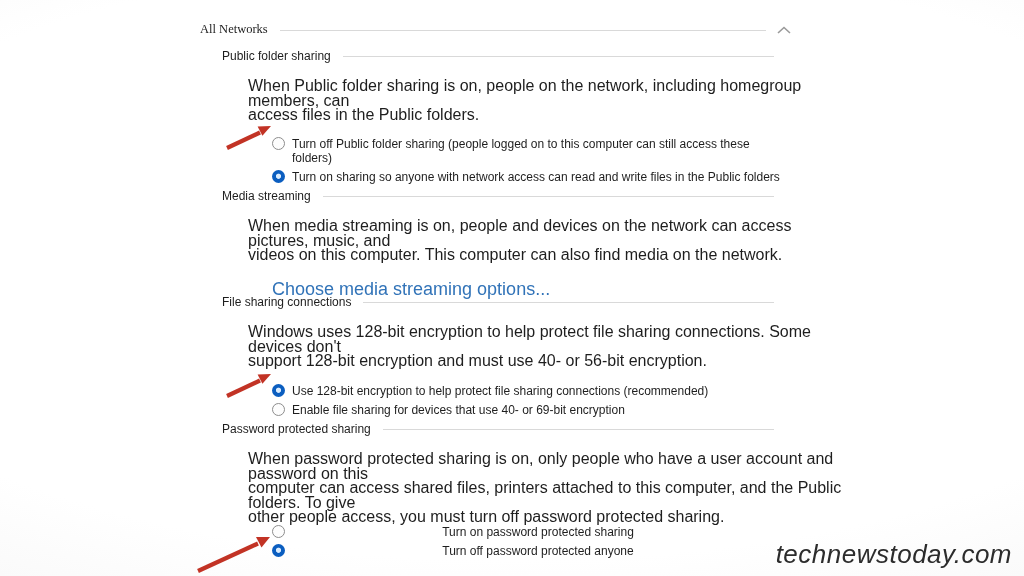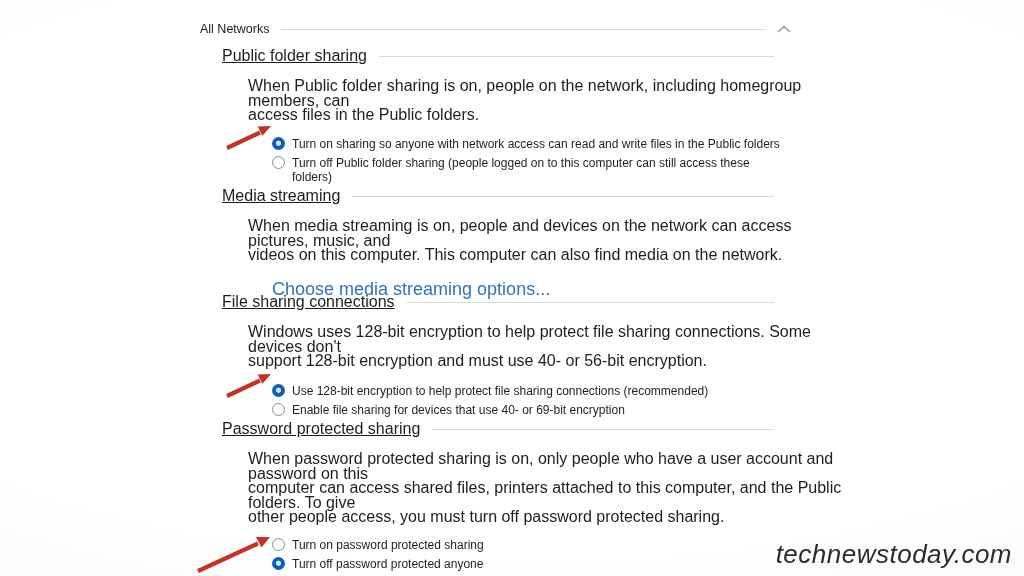--- a/index.html
+++ b/index.html
@@ -12,28 +12,28 @@
     position:relative;width:1024px;height:576px;overflow:hidden;
     background:
       radial-gradient(130% 95% at 50% 45%, #ffffff 55%, #f7f7f7 78%, #e9e9e9 100%);
     color:#1e1e1e;
   }
   
   .group-row{
     position:absolute;left:200px;top:22px;width:592px;
     display:flex;align-items:center;
   }
-  .group-title{font-size:12.5px;color:#1c1c1c;white-space:nowrap;}
+  .group-title{font-size:12.5px;color:#1c1c1c;white-space:nowrap;font-family:Liberation Serif, serif;}
   .rule{flex:1;height:1px;background:#d9d9d9;margin:1px 10px 0 12px;}
   .chevron{display:flex;align-items:center;flex:none;cursor:pointer;}
 
   
   .section{position:absolute;left:222px;width:562px;}
   .sec-head{display:flex;align-items:center;height:14px;}
-  .sec-title{font-size:16px;color:#1d1d1d;white-space:nowrap;text-decoration:underline;}
+  .sec-title{font-size:12px;color:#1d1d1d;white-space:nowrap;}
   .desc{
     margin:16px 0 0 26px;width:600px;
     font-size:16px;line-height:14.6px;color:#1e1e1e;
     white-space:pre-line;
   }
   .options{margin-left:50px;display:flex;flex-direction:column;gap:5px;}
   .opt{display:flex;align-items:flex-start;gap:7px;cursor:default;}
   .radio{
     flex:none;width:13px;height:13px;border-radius:50%;
     border:1px solid #8d8d8d;background:#fdfdfd;box-sizing:border-box;
@@ -48,21 +48,21 @@
     margin:16px 0 0 50px;display:inline-block;
     font-size:18px;color:#3173b8;cursor:pointer;
   }
   
   #sec-public{top:49px;}
   #sec-public .options{margin-top:14px;}
   #sec-media{top:189px;}
   #sec-files{top:295px;}
   #sec-files .options{margin-top:15px;}
   #sec-password{top:422px;}
-  #sec-password .options{margin-top:13px;}
+  #sec-password .options{text-align:center;}
 
   
   .arrow{position:absolute;pointer-events:none;}
   #arrow-1{left:224px;top:121px;}
   #arrow-2{left:224px;top:369px;}
   #arrow-3{left:194px;top:531px;}
 
   
   .watermark{
     position:absolute;right:12px;bottom:6px;
@@ -87,27 +87,27 @@
 
   <div class="section" id="sec-public">
     <div class="sec-head">
       <span class="sec-title">Public folder sharing</span>
       <span class="rule"></span>
     </div>
     <div class="desc">When Public folder sharing is on, people on the network, including homegroup members, can
 access files in the Public folders.</div>
     <div class="options">
       <div class="opt">
-        <span class="radio sel"></span>
-        <span class="opt-label">Turn on sharing so anyone with network access can read and write files in the Public folders</span>
-      </div>
-      <div class="opt">
         <span class="radio"></span>
         <span class="opt-label">Turn off Public folder sharing (people logged on to this computer can still access these
 folders)</span>
+      </div>
+      <div class="opt">
+        <span class="radio sel"></span>
+        <span class="opt-label">Turn on sharing so anyone with network access can read and write files in the Public folders</span>
       </div>
     </div>
   </div>
 
   <div class="section" id="sec-media">
     <div class="sec-head">
       <span class="sec-title">Media streaming</span>
       <span class="rule"></span>
     </div>
     <div class="desc">When media streaming is on, people and devices on the network can access pictures, music, and

